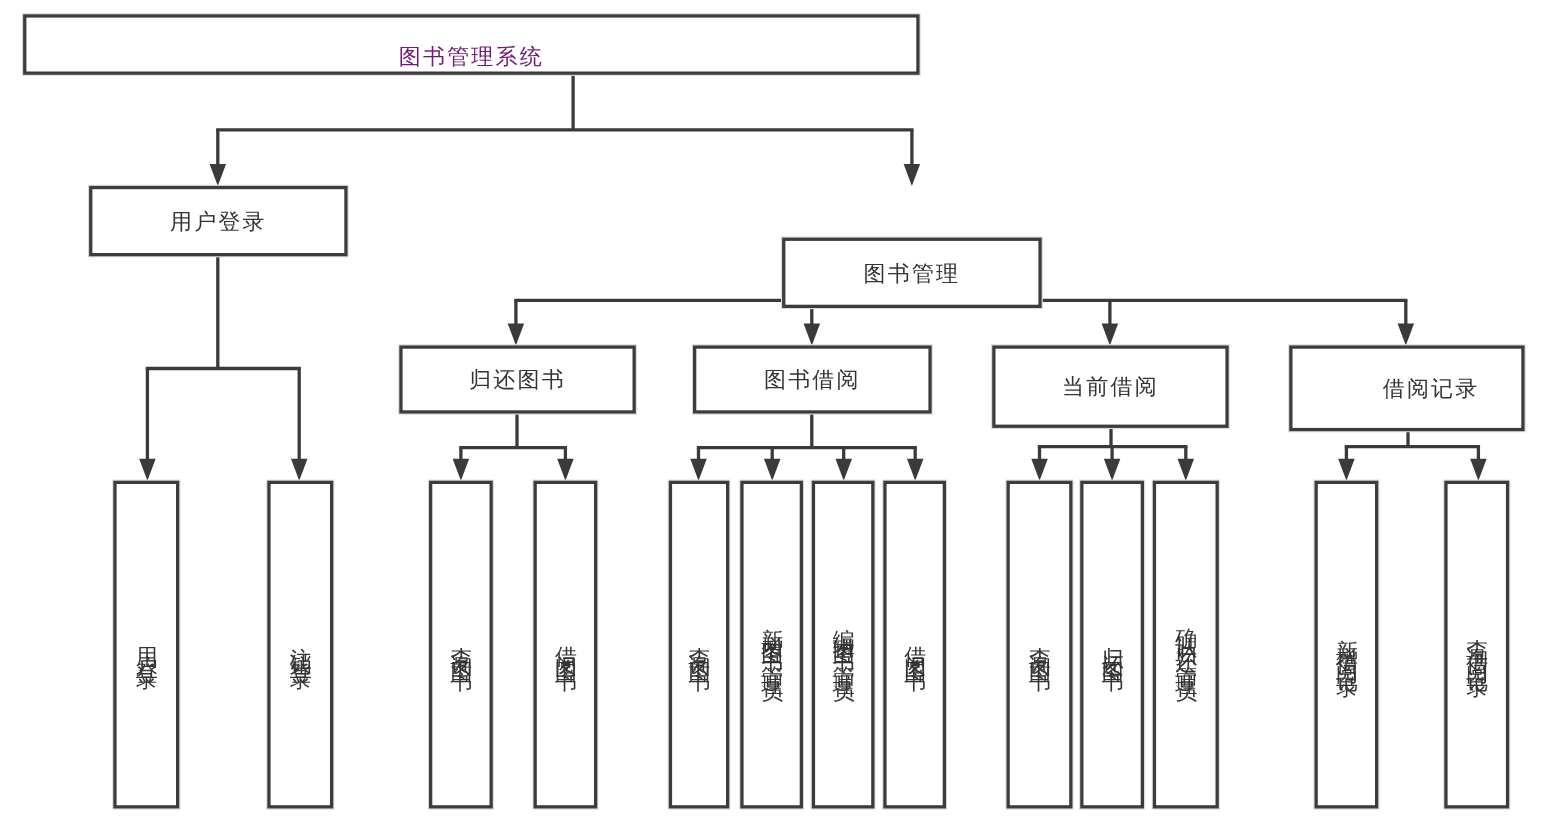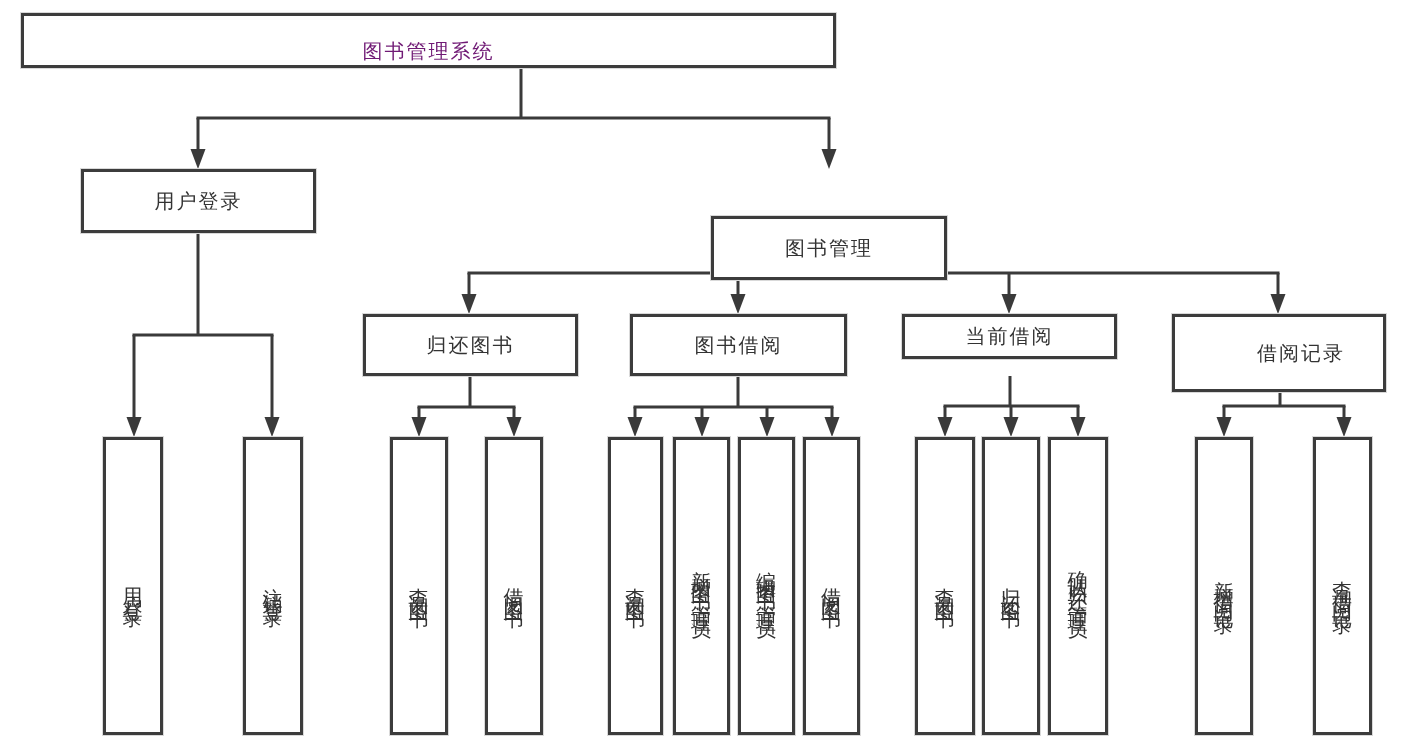--- a/index.html
+++ b/index.html
@@ -144,21 +144,21 @@
       </div>
       <div class="node node-horizontal" style="left: 711px; top: 169px; width: 236px; height: 64px; border-color: rgb(60, 60, 60); color: rgb(51, 51, 51); margin-top: 47px;">
         <span class="node-label">图书管理</span>
       </div>
       <div class="node node-horizontal" style="left: 363px; top: 314px; width: 215px; height: 62px; border-color: rgb(60, 60, 60); color: rgb(51, 51, 51);">
         <span class="node-label">归还图书</span>
       </div>
       <div class="node node-horizontal" style="left: 630px; top: 314px; width: 217px; height: 62px; border-color: rgb(60, 60, 60); color: rgb(51, 51, 51);">
         <span class="node-label">图书借阅</span>
       </div>
-      <div class="node node-horizontal" style="left: 902px; top: 314px; width: 215px; height: 45px; border-color: rgb(60, 60, 60); color: rgb(51, 51, 51);">
+      <div class="node node-horizontal" style="left: 902px; top: 314px; width: 215px; height: 75px; border-color: rgb(60, 60, 60); color: rgb(51, 51, 51);">
         <span class="node-label">当前借阅</span>
       </div>
       <div class="node node-horizontal" style="left: 1172px; top: 314px; width: 214px; height: 78px; border-color: rgb(60, 60, 60); color: rgb(51, 51, 51); padding-left: 44px;">
         <span class="node-label">借阅记录</span>
       </div>
       <div class="node node-vertical" style="left: 103px; top: 437px; width: 60px; height: 298px; border-color: rgb(60, 60, 60); color: rgb(51, 51, 51);">
         <span class="node-label">用户登录</span>
       </div>
       <div class="node node-vertical" style="left: 243px; top: 437px; width: 60px; height: 298px; border-color: rgb(60, 60, 60); color: rgb(51, 51, 51);">
         <span class="node-label">注销登录</span>

